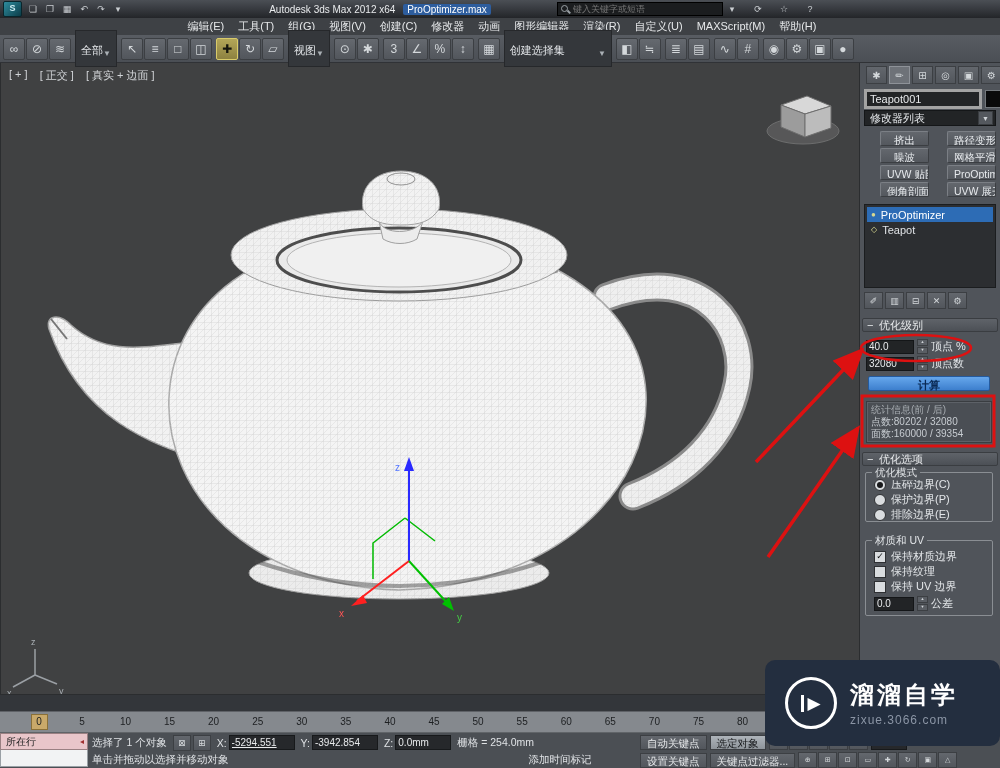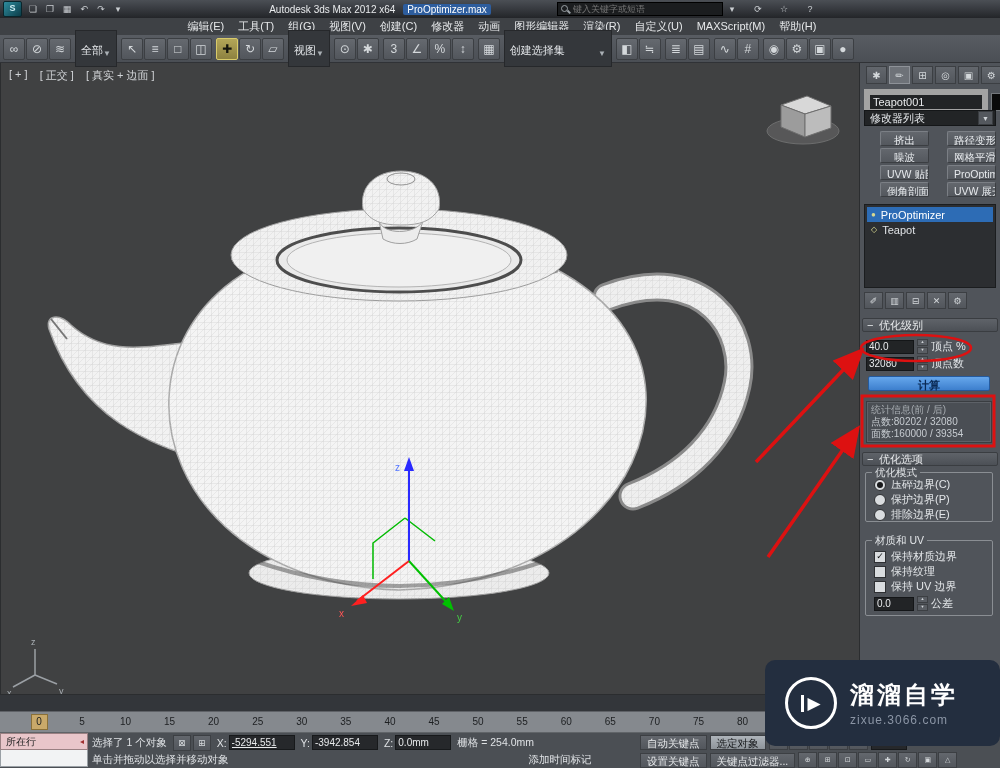--- a/index.html
+++ b/index.html
@@ -55,21 +55,21 @@
   #vp-svg{position:absolute;top:0;left:0;}
 
   
   #command-panel{position:absolute;top:62px;left:860px;width:140px;height:633px;background:#50545a;
     box-sizing:border-box;overflow:hidden;font-size:11px;color:#e3e6e9;}
   .cp-tabs{position:absolute;top:4px;left:6px;display:flex;gap:2px;}
   .cp-tab{width:19px;height:16px;display:flex;align-items:center;justify-content:center;
     background:linear-gradient(#63676d,#52565c);border:1px solid #3c3f43;font-size:10px;color:#d4d8db;}
   .cp-tab[data-state="active"]{background:#6e7278;border-color:#8e9298;}
   .cp-name{position:absolute;top:27px;left:4px;display:flex;gap:3px;align-items:center;}
-  .cp-namefield{width:106px;height:14px;background:#222426;border:6px solid #a3a3a3;color:#e8eaec;
+  .cp-namefield{width:106px;height:14px;background:#222426;border:3px solid #a3a3a3;color:#e8eaec;
     font-size:11px;padding:0 3px;font-family:inherit;}
   .cp-swatch{width:15px;height:16px;background:#0a0a0a;border:1px solid #74787c;}
   .cp-modlist{position:absolute;top:48px;left:4px;width:132px;height:16px;background:#222426;
     border:1px solid #141618;display:flex;align-items:center;justify-content:space-between;
     padding:0 2px 0 5px;box-sizing:border-box;}
   .dd-btn{width:13px;height:12px;background:#54585e;border:1px solid #3a3d41;font-size:7px;
     display:flex;align-items:center;justify-content:center;color:#cfd3d7;}
   .cp-btngrid{position:absolute;top:69px;left:4px;width:132px;display:grid;
     grid-template-columns:1fr 1fr;gap:2px;}
   .cp-btn{height:15px;font-size:10.5px;line-height:14px;text-align:center;color:#e6e9ec;

